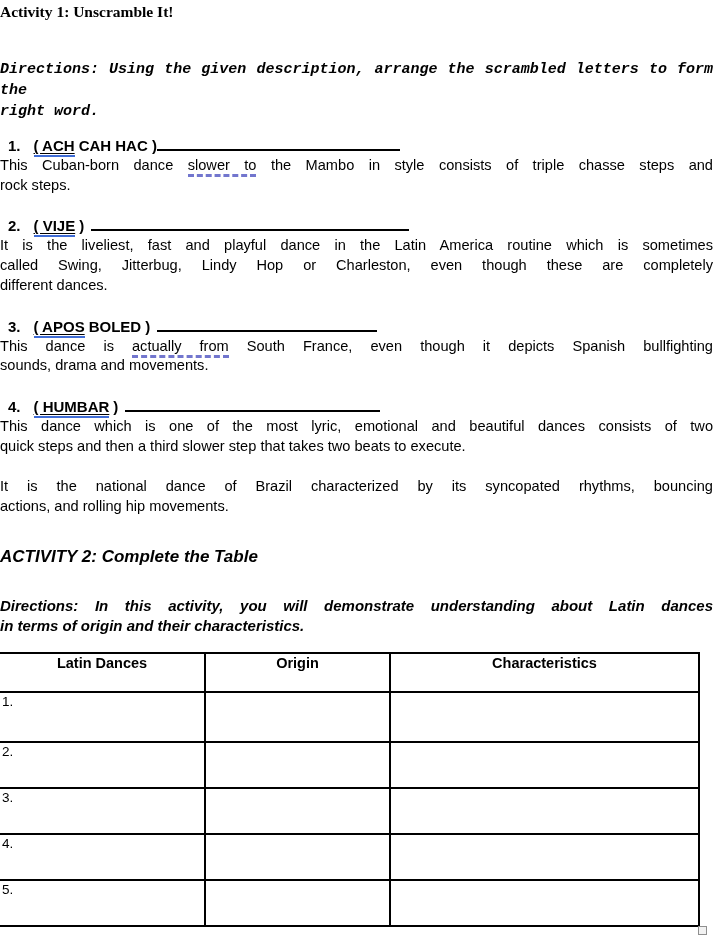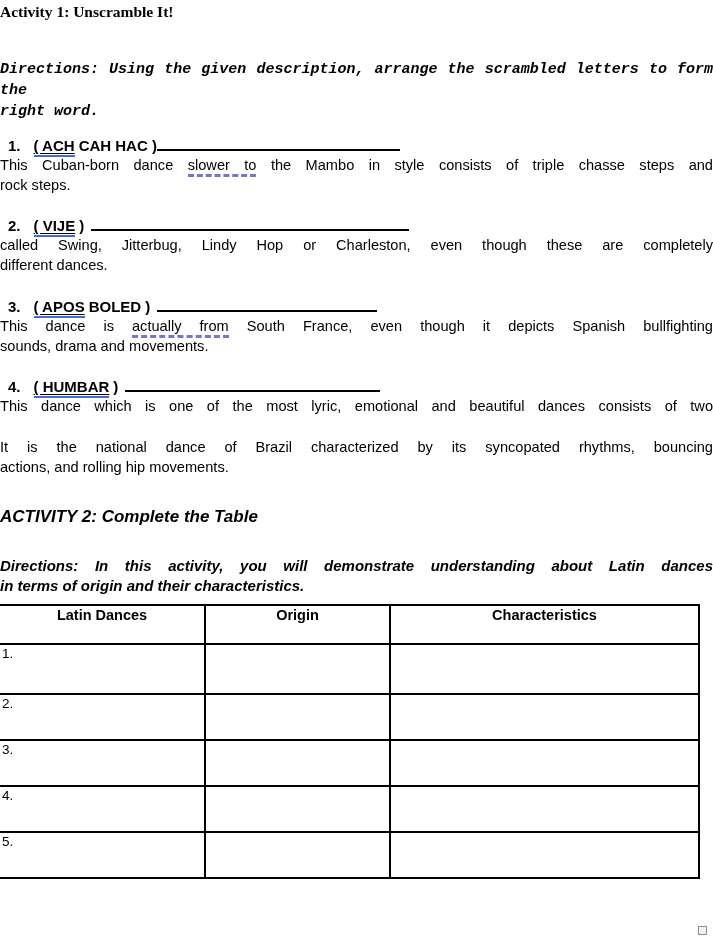--- a/index.html
+++ b/index.html
@@ -77,21 +77,21 @@
   .directions2 {
     margin-top: 28px;
     font-weight: bold;
     font-style: italic;
     font-size: 15px;
     line-height: 20px;
   }
   .directions2 .jl { text-align-last: justify; }
 
   table.grid {
-    margin-top: 8px;
+    margin-top: 16px;
     border-collapse: collapse;
     width: 699px;
     table-layout: fixed;
   }
   table.grid th, table.grid td {
     border: 2px solid #000;
     vertical-align: top;
     padding: 1px 2px;
   }
   table.grid th:first-child, table.grid td:first-child { border-left: none; }
@@ -135,37 +135,39 @@
       <span class="num">1.</span><span class="scram">( ACH</span><span>CAH HAC )</span><span class="blank" style="width:243px"></span>
     </div>
     <div class="dline jl"><span>This Cuban-born dance </span><span class="gmark">slower to</span><span> the Mambo in style consists of triple chasse steps and</span></div>
     <div class="dline">rock steps.</div>
   </div>
 
   <div class="item">
     <div class="item-label">
       <span class="num">2.</span><span class="scram">( VIJE</span><span>)</span><span class="blank" style="width:318px;margin-left:7px"></span>
     </div>
+    <div class="dline jl">It is the liveliest, fast and playful dance in the Latin America routine which is sometimes</div>
     <div class="dline jl">called Swing, Jitterbug, Lindy Hop or Charleston, even though these are completely</div>
     <div class="dline">different dances.</div>
   </div>
 
   <div class="item">
     <div class="item-label">
       <span class="num">3.</span><span class="scram">( APOS</span><span>BOLED )</span><span class="blank" style="width:220px;margin-left:7px"></span>
     </div>
     <div class="dline jl"><span>This dance is </span><span class="gmark">actually from</span><span> South France, even though it depicts Spanish bullfighting</span></div>
     <div class="dline">sounds, drama and movements.</div>
   </div>
 
   <div class="item">
     <div class="item-label">
       <span class="num">4.</span><span class="scram">( HUMBAR</span><span>)</span><span class="blank" style="width:255px;margin-left:7px"></span>
     </div>
     <div class="dline jl">This dance which is one of the most lyric, emotional and beautiful dances consists of two</div>
+    <div class="dline">quick steps and then a third slower step that takes two beats to execute.</div>
   </div>
 
   <div class="item">
     <div class="dline jl">It is the national dance of Brazil characterized by its syncopated rhythms, bouncing</div>
     <div class="dline">actions, and rolling hip movements.</div>
   </div>
 
   <div class="h2">ACTIVITY 2: Complete the Table</div>
 
   <div class="directions2">

